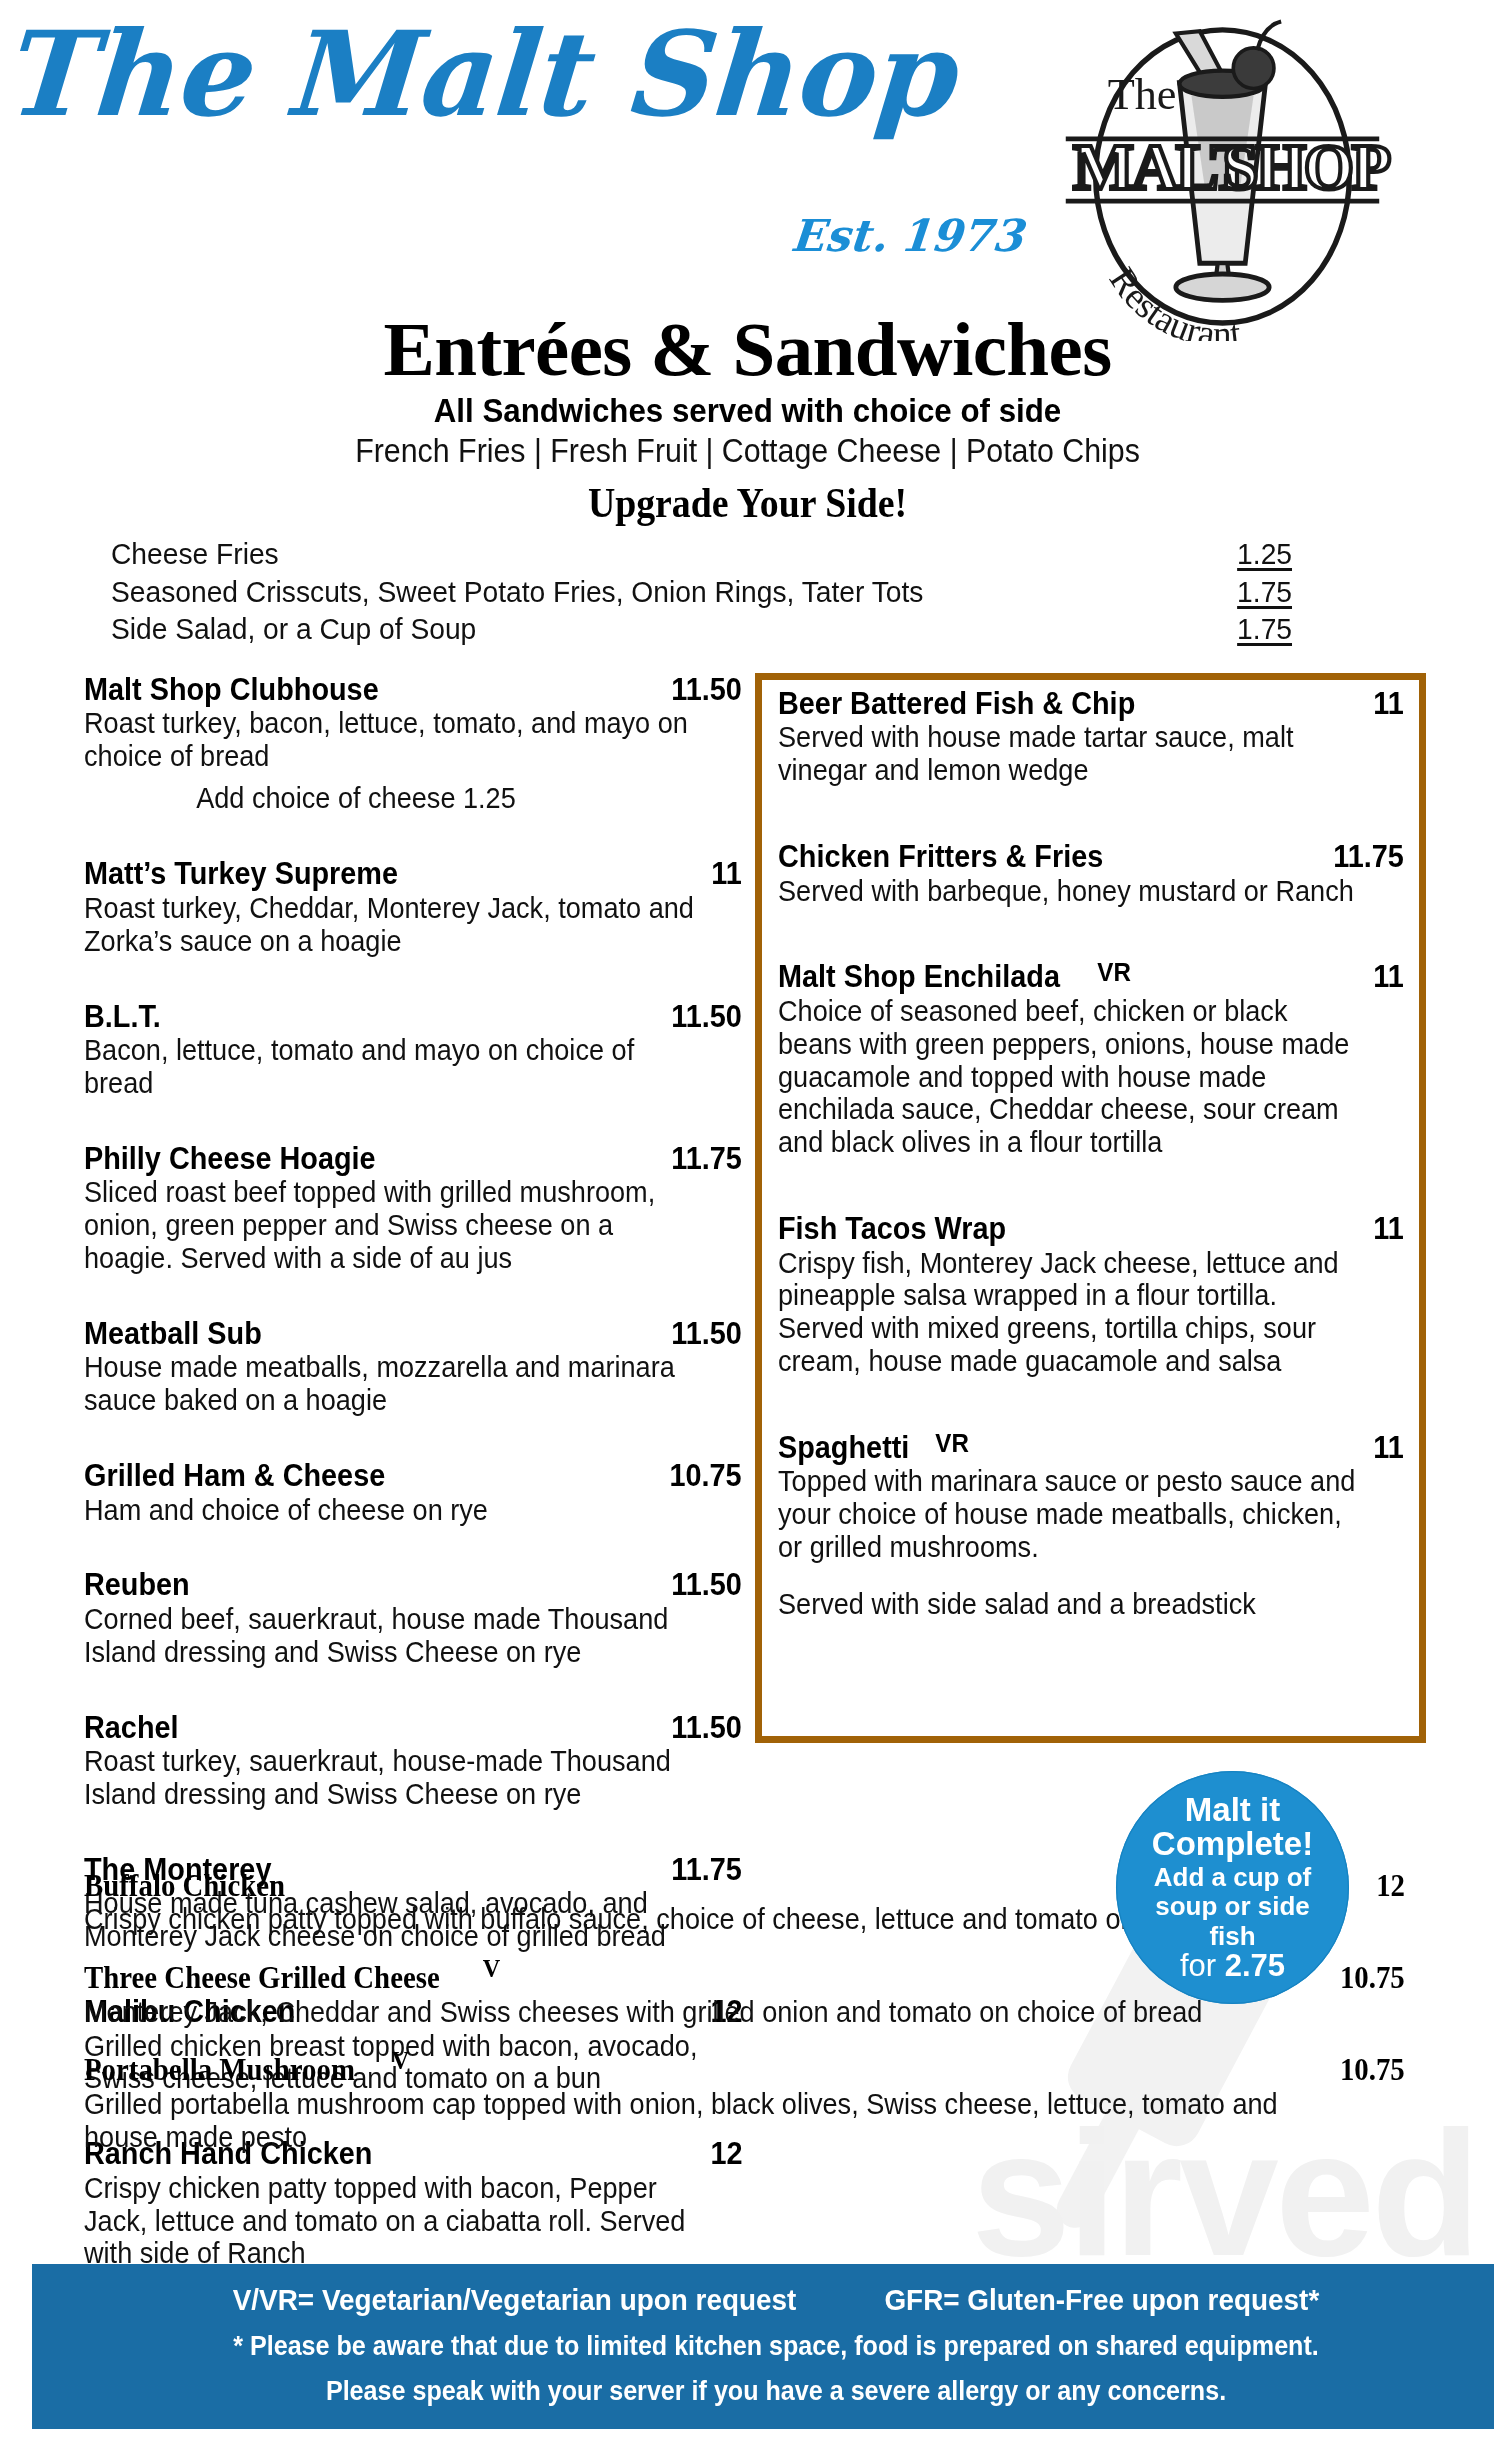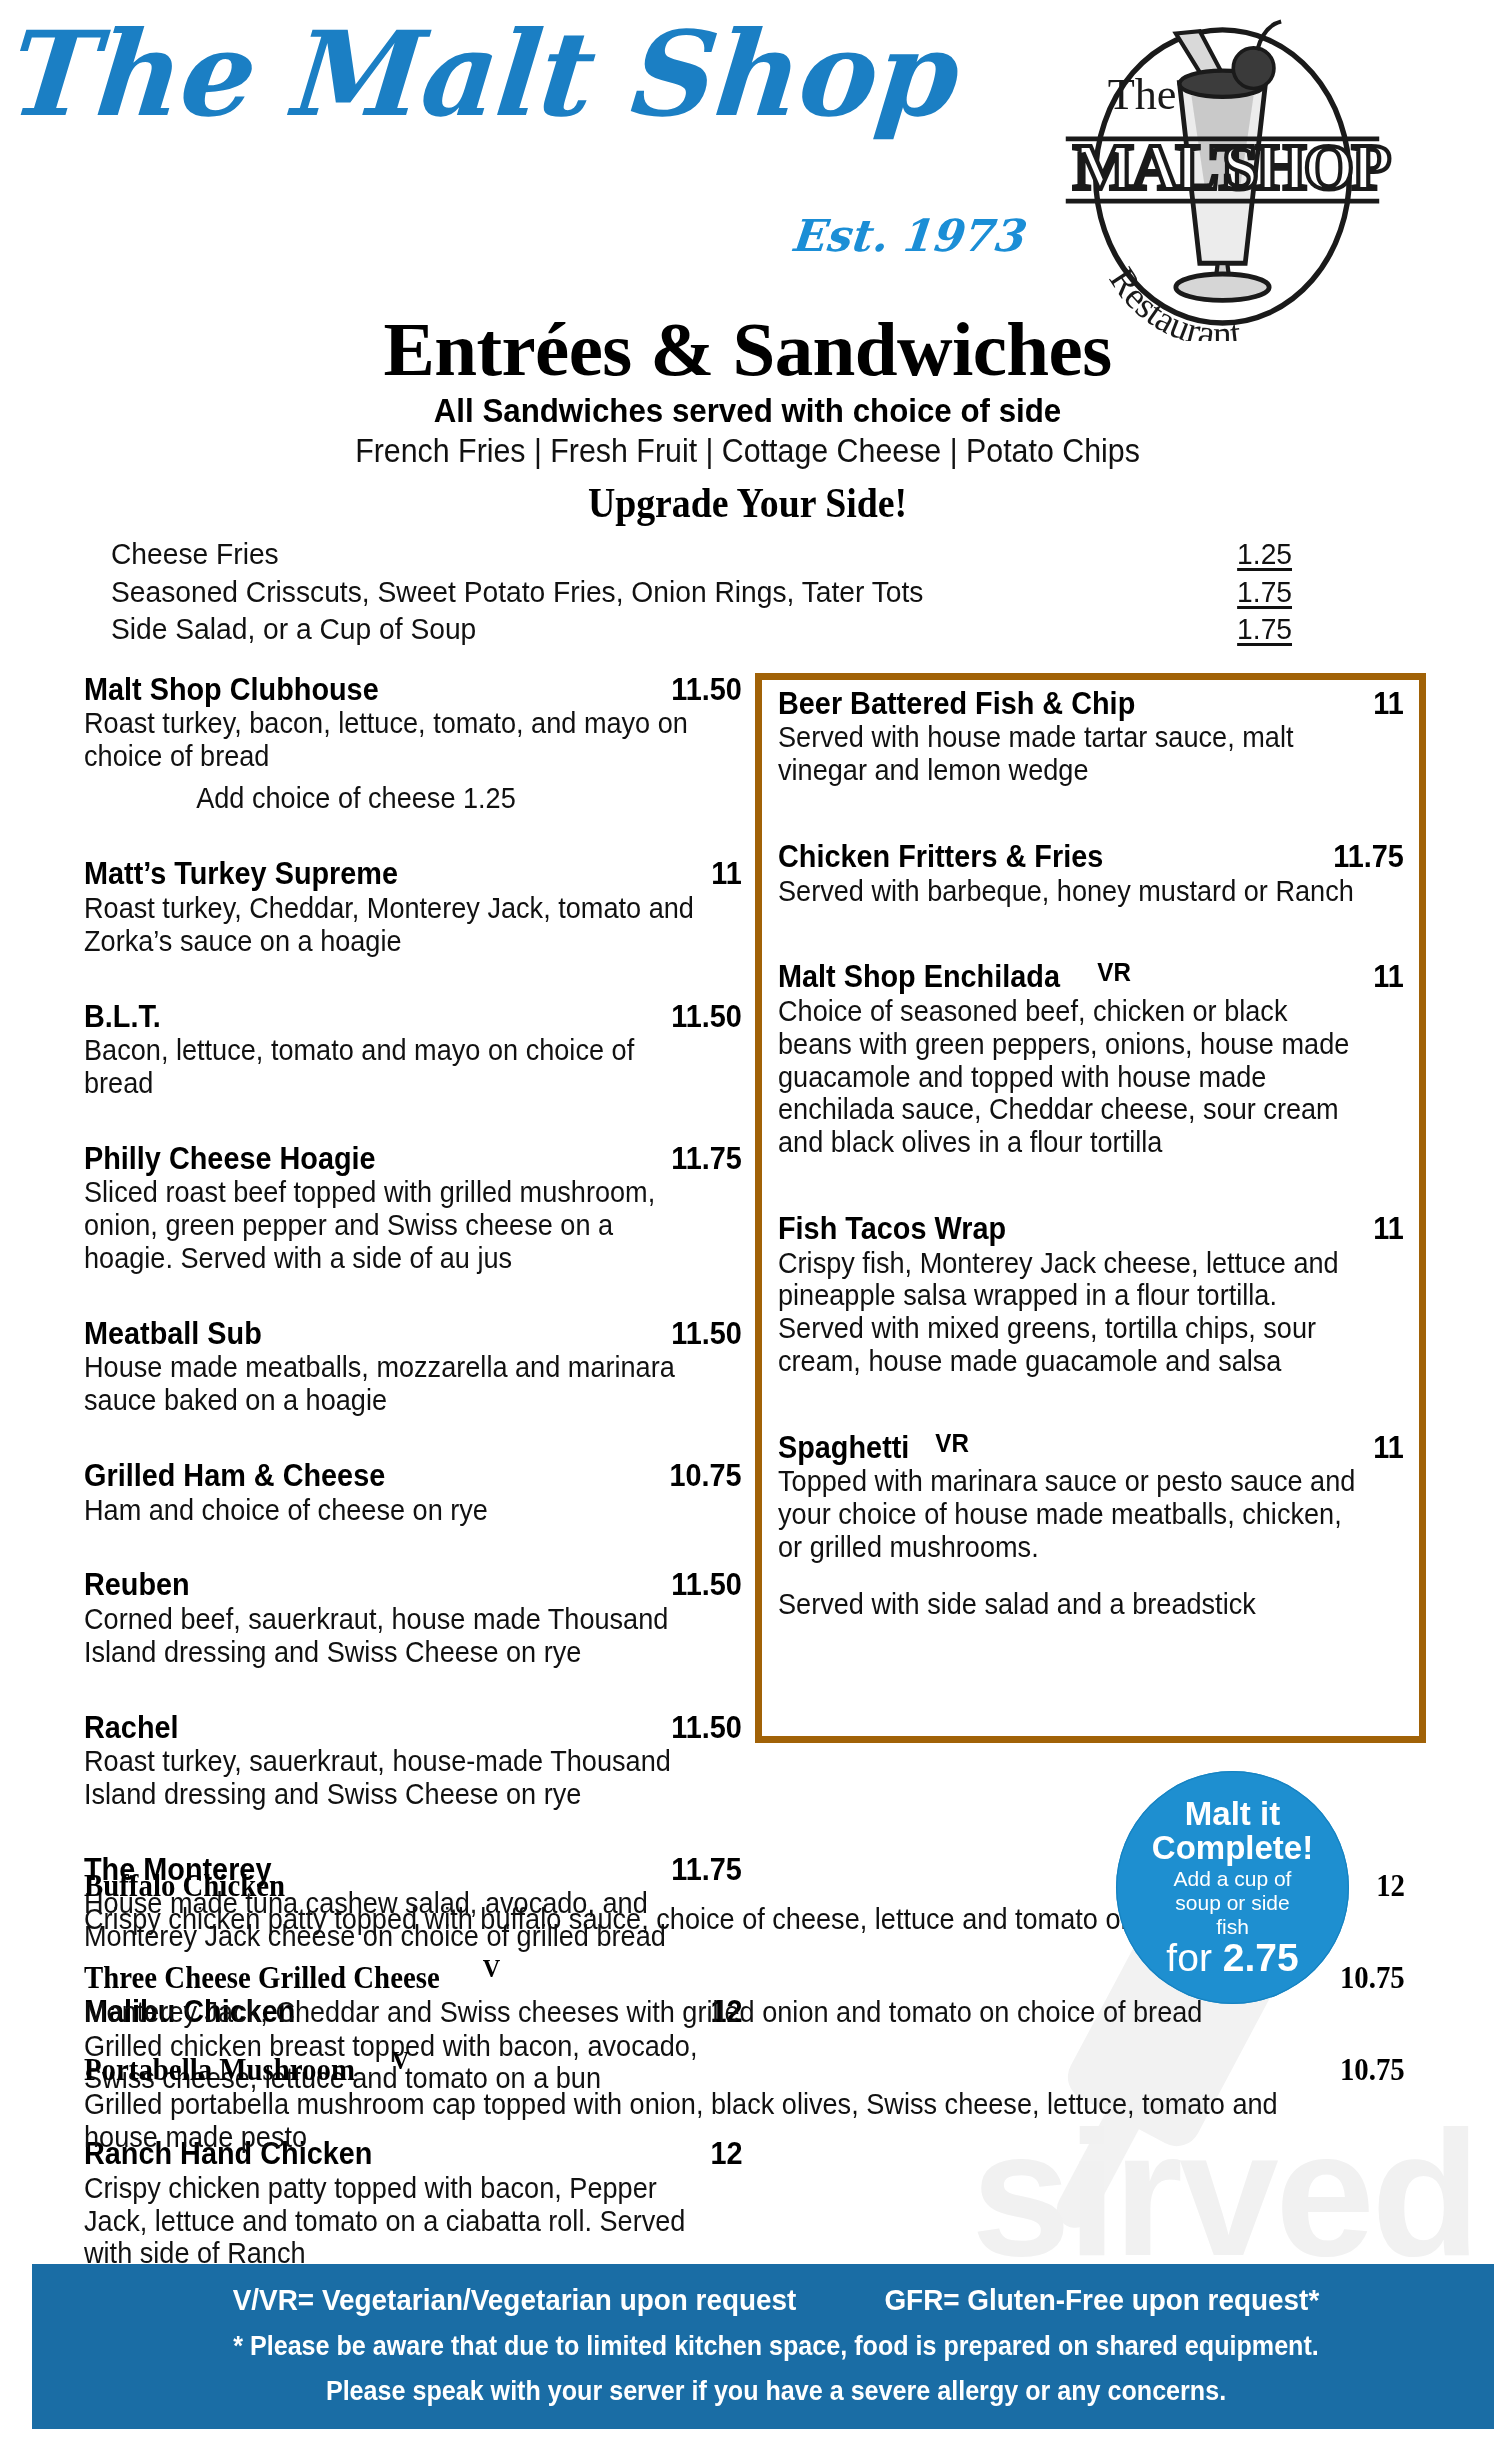--- a/index.html
+++ b/index.html
@@ -170,22 +170,22 @@
     position:absolute;left:1116px;top:1771px;
     width:233px;height:233px;border-radius:50%;
     background:#1e8fd0;
     color:#fff;text-align:center;
     display:flex;flex-direction:column;align-items:center;justify-content:center;
     line-height:1.04;
     box-shadow:0 0 0 1.2px #1683c2 inset;
     z-index:5;
   }
   .mic-title{font-size:33px;font-weight:700;padding:0 21.5px;}
-  .mic-body{font-size:21px;font-weight:400;padding:2.4px 15.5px 0 15.5px;}
-  .mic-price{font-size:39px;font-weight:400;}
+  .mic-body{font-size:26px;font-weight:700;padding:2.4px 15.5px 0 15.5px;}
+  .mic-price{font-size:31px;font-weight:400;}
   .mic-price b{font-weight:700;}
 
   
   .footer{
     position:absolute;left:3.6px;bottom:33px;
     width:1488px;
     background:#1a6da5;
     color:#ffffff;
     padding:16.7px 0 20.3px 0;
     text-align:center;

